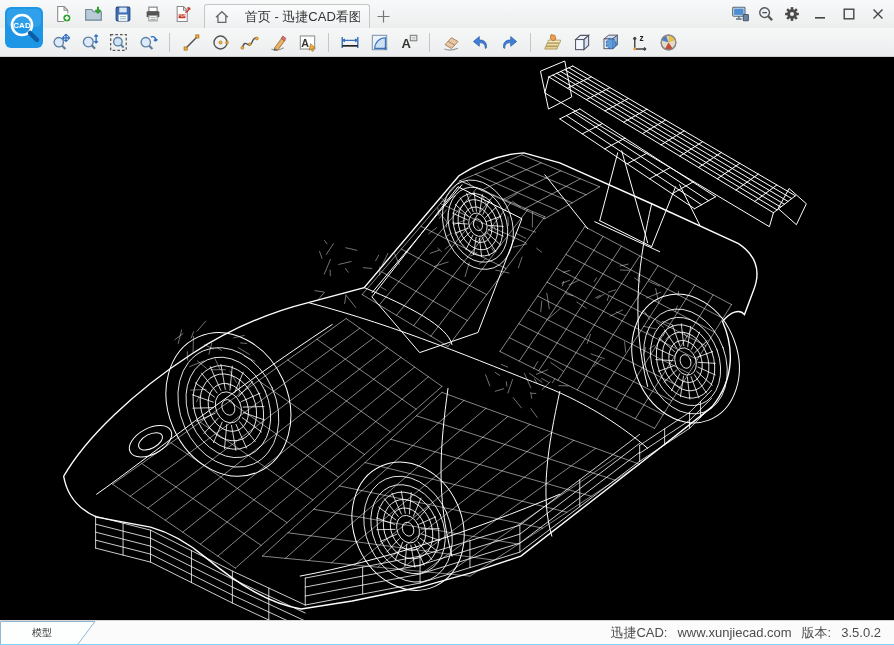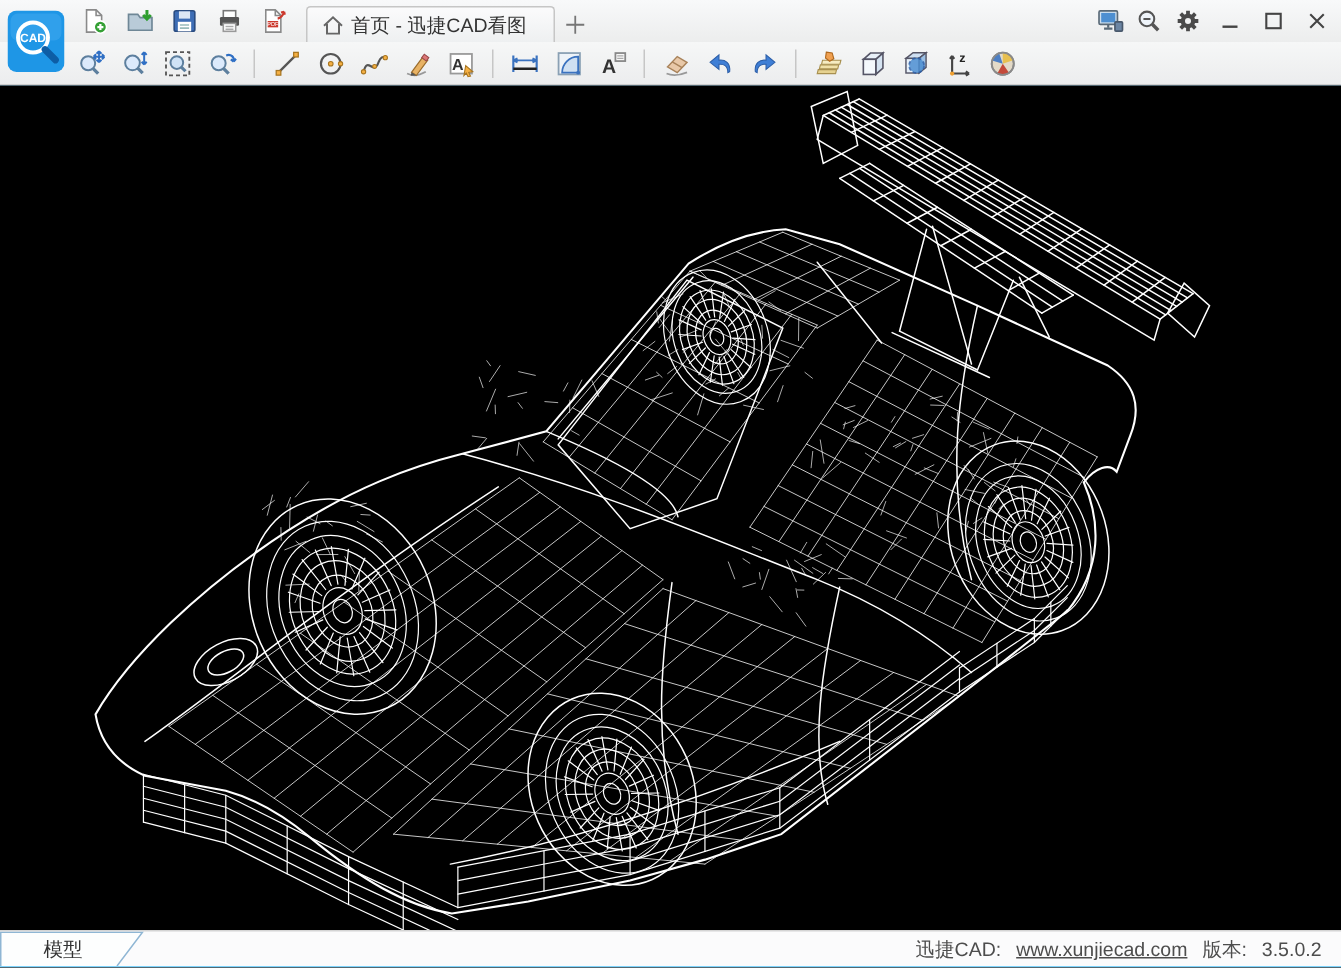--- a/index.html
+++ b/index.html
@@ -6,21 +6,21 @@
   body { font-family:"Liberation Sans", sans-serif; background:#888; }
   .app { position:relative; width:894px; height:645px; background:#7dd3fc; overflow:hidden; }
 
   
   .titlebar { position:relative; height:28px; background:linear-gradient(#f8f9fa,#eceded);
               display:flex; align-items:center; }
   .applogo { position:absolute; left:5px; top:7px; width:38px; height:41px; z-index:5; cursor:pointer; }
   .quick { display:flex; align-items:center; gap:8px; margin-left:52px; }
   .tbtn { width:22px; height:22px; display:flex; align-items:center; justify-content:center; border-radius:3px; }
   .tabs { display:flex; align-items:flex-end; height:28px; margin-left:10px; }
-  .tab { display:flex; align-items:center; gap:4px; height:24px; padding:0 9px;
+  .tab { display:flex; align-items:center; gap:15px; height:24px; padding:0 9px;
          border:1px solid #c6c6c6; border-bottom:none; border-radius:3px 3px 0 0;
          background:linear-gradient(#fbfbfc,#eef0f1); font-size:13px; color:#333; cursor:pointer; }
   .tab.active { background:#fafbfc; width:174px; }
   .tab .lbl { white-space:nowrap; overflow:hidden; }
   .tab .close { margin-left:auto; width:16px; height:16px; display:flex; align-items:center; justify-content:center; }
   .newtab { width:26px; height:24px; display:flex; align-items:center; justify-content:center; }
   .wincontrols { margin-left:auto; display:flex; align-items:center; gap:4px; padding-right:4px; }
   .winbtn { width:25px; height:22px; display:flex; align-items:center; justify-content:center; }
 
   
@@ -34,24 +34,24 @@
     { stroke:#fff; fill:none; stroke-linecap:round; }
   .s14{stroke-width:1.4} .s10{stroke-width:1}
   .s08{stroke-width:.8} .s06{stroke-width:.55; opacity:.95} .s05{stroke-width:.5; opacity:.9}
 
   
   .statusbar { height:24px; background:#fbfbfc; border-top:1px solid #d4d4d4;
                display:flex; align-items:center; }
   .modeltab { position:relative; width:108px; height:23px; cursor:pointer; }
   .modeltab svg { position:absolute; left:0; top:0; }
   .modeltab span { position:absolute; left:0; top:0; width:84px; height:23px; line-height:23px;
-                   text-align:center; font-size:13px; color:#333; }
+                   text-align:center; font-size:10px; color:#333; }
   .footer { margin-left:auto; display:flex; gap:10px; align-items:center;
             padding-right:13px; font-size:13px; color:#4d4d4d; }
-  .footer a { color:#4d4d4d; text-decoration:underline; cursor:pointer; }
+  .footer a { color:#4d4d4d; cursor:pointer; }
 </style>
 </head>
 <body>
 
 <div class="app">
 
   <div class="titlebar">
     <div class="applogo">
       <svg width="38" height="41" viewBox="0 0 38 41">
         <rect x="0" y="0" width="38" height="41" rx="6" fill="#1e96e6"></rect>

